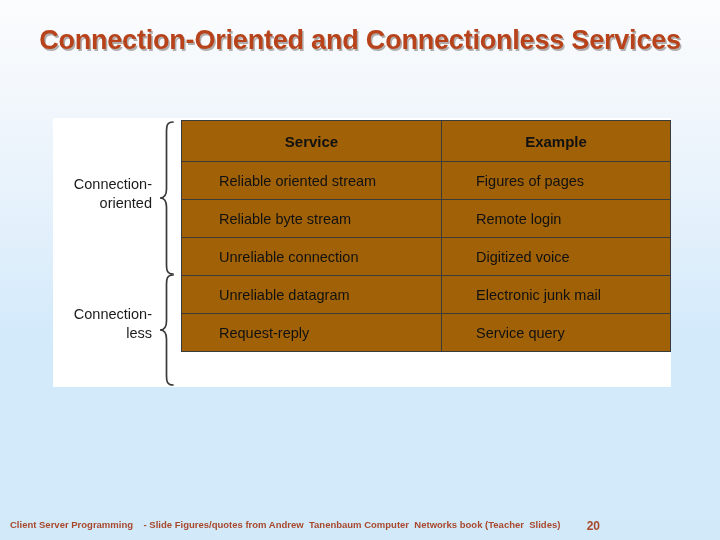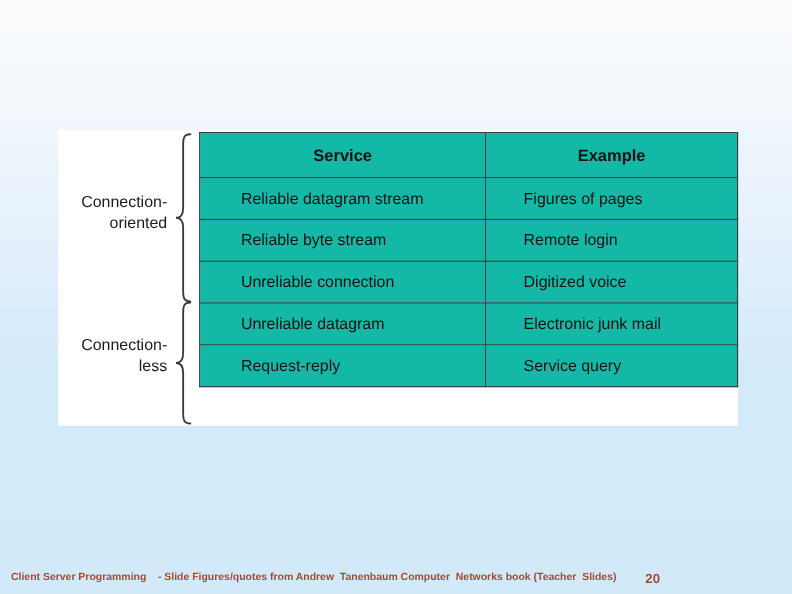--- a/index.html
+++ b/index.html
@@ -76,21 +76,21 @@
     table-layout: fixed;
   }
   #service-table th,
   #service-table td {
     border: 1.6px solid #3b3b3b;
     height: 38px;
     box-sizing: border-box;
     font-size: 14.5px;
     color: #111111;
     font-weight: normal;
-    background: #14b8a6;
+    background: #a16207;
   }
   #service-table th {
     font-weight: bold;
     text-align: center;
     height: 41px;
     font-size: 15px;
   }
   #service-table td {
     text-align: left;
     padding-left: 37px;
@@ -125,20 +125,21 @@
     font-size: 12px;
     font-weight: bold;
     color: #a8482c;
   }
 </style>
 </head>
 <body>
 
 <div id="slide">
 
+  <div id="slide-title">Connection-Oriented and Connectionless Services</div>
 
   <div id="content-panel"></div>
 
   <div class="group-label" id="group-label-connection-oriented">
     <div>Connection-</div>
     <div>oriented</div>
   </div>
 
   <div class="group-label" id="group-label-connectionless">
     <div>Connection-</div>
@@ -163,21 +164,21 @@
       <col class="col-example">
     </colgroup>
     <thead>
       <tr>
         <th>Service</th>
         <th>Example</th>
       </tr>
     </thead>
     <tbody>
       <tr>
-        <td>Reliable datagram stream</td>
+        <td>Reliable oriented stream</td>
         <td class="example-cell">Figures of pages</td>
       </tr>
       <tr>
         <td>Reliable byte stream</td>
         <td class="example-cell">Remote login</td>
       </tr>
       <tr>
         <td>Unreliable connection</td>
         <td class="example-cell">Digitized voice</td>
       </tr>

